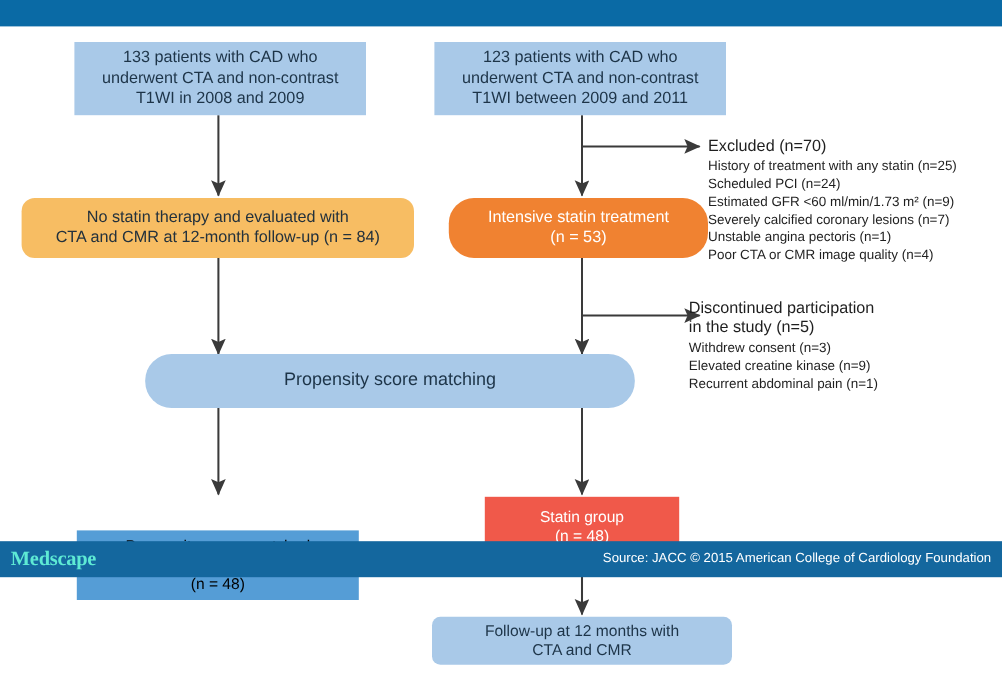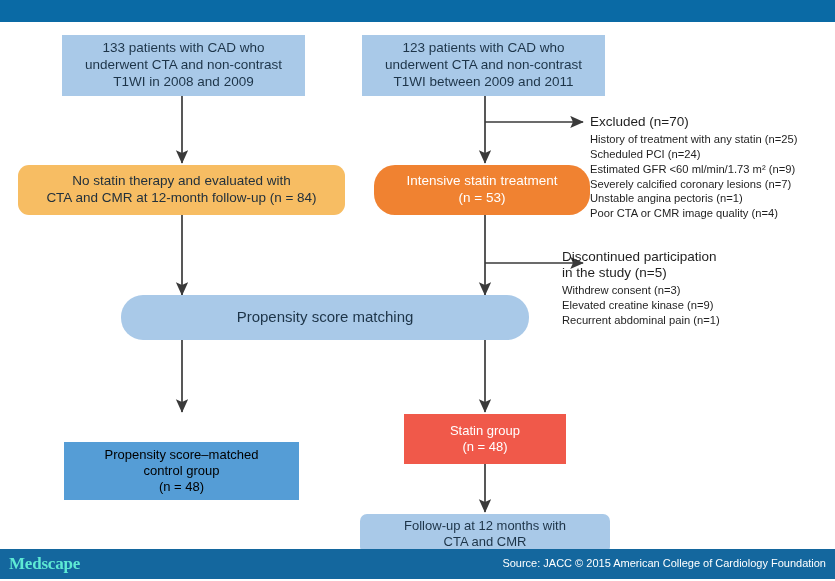--- a/index.html
+++ b/index.html
@@ -2,21 +2,21 @@
 <html><head>
 <meta charset="utf-8">
 <style>
   * { box-sizing: border-box; margin: 0; padding: 0; }
   html, body {
     width: 835px; height: 581px;
     background: #ffffff;
     font-family: "Liberation Sans", sans-serif;
     overflow: hidden;
   }
-  #canvas { position: relative; width: 835px; height: 579px; background: #fff; text-decoration: underline; }
+  #canvas { position: relative; width: 835px; height: 481px; background: #fff; text-decoration: underline; }
 
   .topbar {
     position: absolute; left: 0; top: 0; width: 835px; height: 22px;
     background: #0a6aa5;
   }
   .footer {
     position: absolute; left: 0; bottom: 0; width: 835px; height: 30px;
     background: #14679e;
   }
   .footer-logo {
@@ -167,21 +167,21 @@
     <div class="ann-list">
       <div>History of treatment with any statin (n=25)</div>
       <div>Scheduled PCI (n=24)</div>
       <div>Estimated GFR &lt;60 ml/min/1.73 m² (n=9)</div>
       <div>Severely calcified coronary lesions (n=7)</div>
       <div>Unstable angina pectoris (n=1)</div>
       <div>Poor CTA or CMR image quality (n=4)</div>
     </div>
   </div>
 
-  <div class="ann" style="left:562px; top:249px;">
+  <div class="ann" style="left:574px; top:249px;">
     <div class="ann-title">Discontinued participation
 in the study (n=5)</div>
     <div class="ann-list">
       <div>Withdrew consent (n=3)</div>
       <div>Elevated creatine kinase (n=9)</div>
       <div>Recurrent abdominal pain (n=1)</div>
     </div>
   </div>
 
   <div class="footer">

